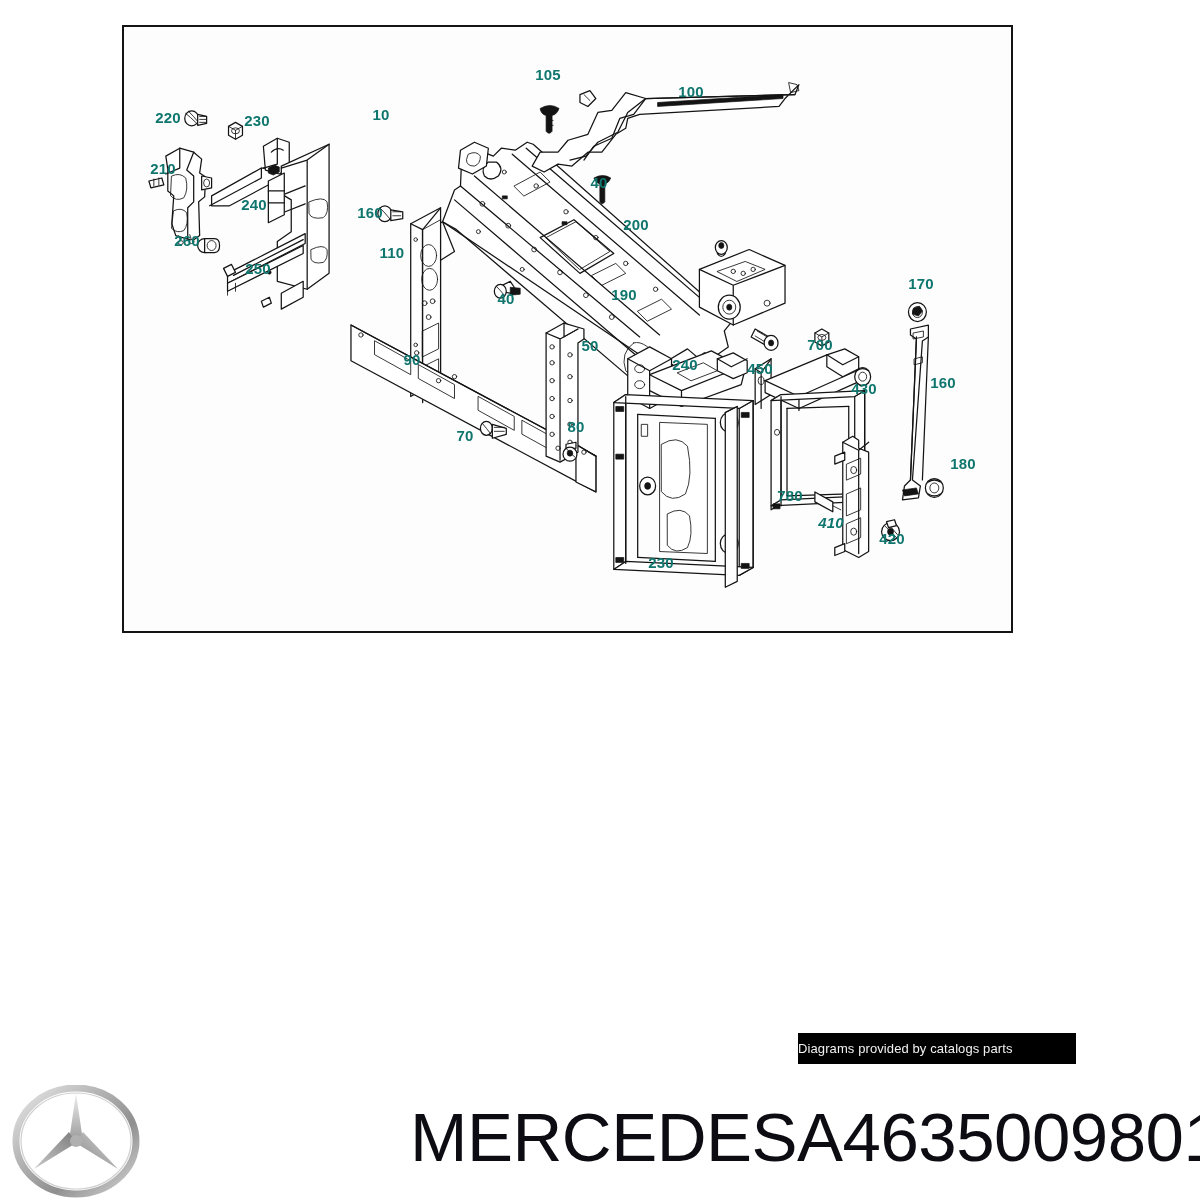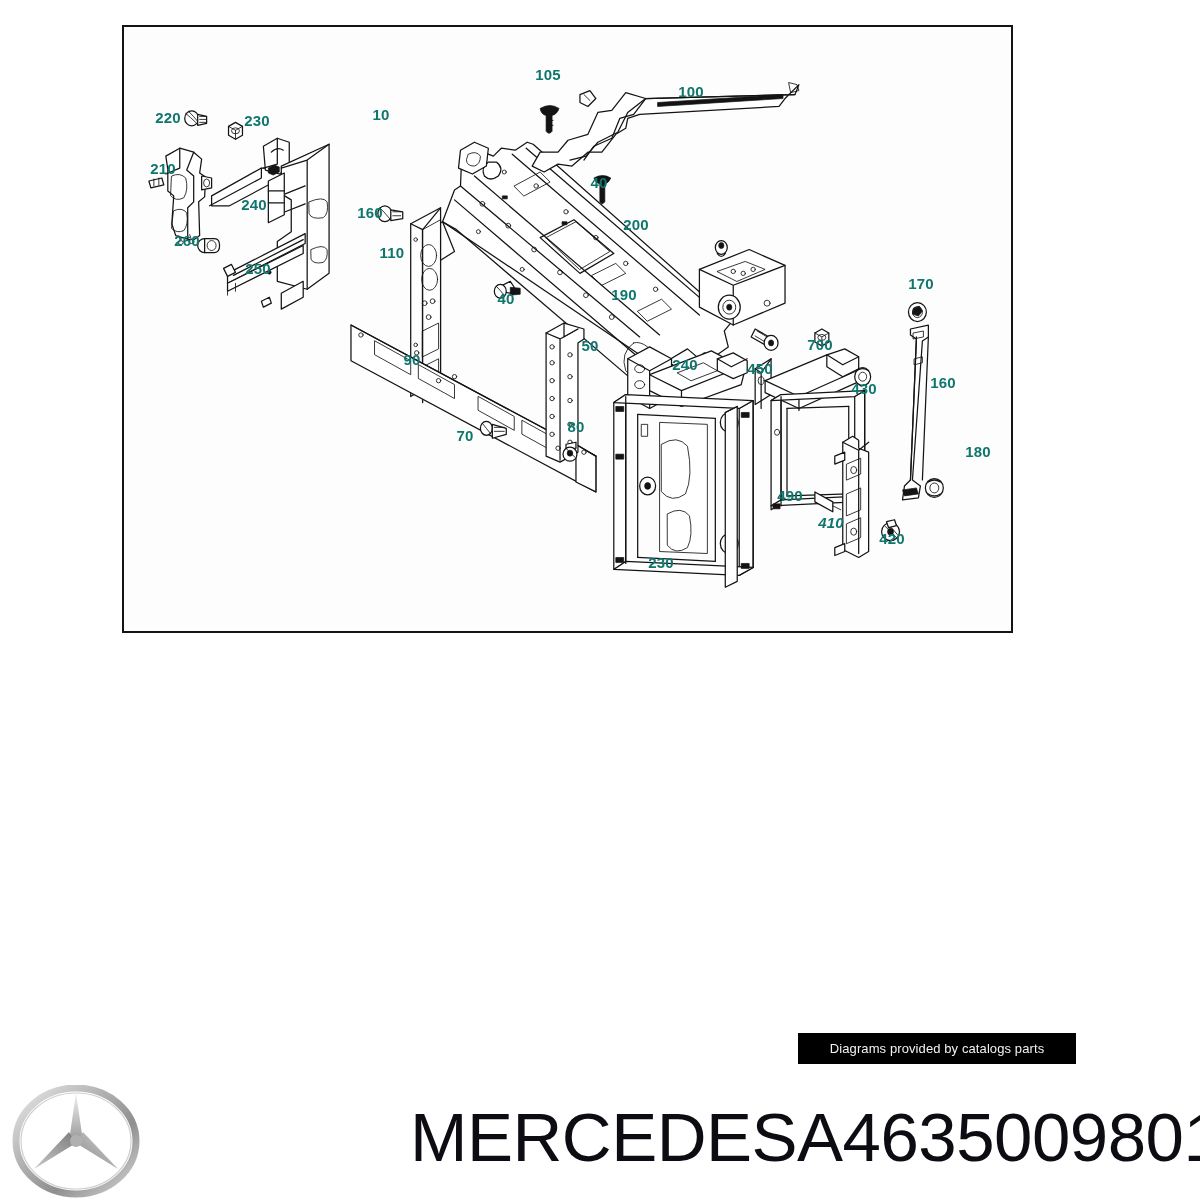--- a/index.html
+++ b/index.html
@@ -51,21 +51,21 @@
   
   #watermark-box {
     position: absolute;
     left: 798px;
     top: 1033px;
     width: 278px;
     height: 31px;
     background: #000000;
     display: flex;
     align-items: center;
-    justify-content: center;
+    justify-content: flex-start;
   }
   #watermark-text {
     color: #f2f2f2;
     font-family: "Liberation Sans", sans-serif;
     font-size: 13px;
     font-weight: 400;
     letter-spacing: 0.1px;
     white-space: nowrap;
   }
 
@@ -489,22 +489,22 @@
   <div class="callout" style="left:288px; top:332px;">90</div>
   <div class="callout" style="left:466px; top:318px;">50</div>
   <div class="callout" style="left:341px; top:408px;">70</div>
   <div class="callout" style="left:452px; top:399px;">80</div>
   <div class="callout" style="left:561px; top:337px;">240</div>
   <div class="callout" style="left:636px; top:309px;margin-top:32px;">450</div>
   <div class="callout" style="left:696px; top:317px;">700</div>
   <div class="callout" style="left:740px; top:361px;">430</div>
   <div class="callout" style="left:797px; top:256px;">170</div>
   <div class="callout" style="left:819px; top:355px;">160</div>
-  <div class="callout" style="left:839px; top:424px;margin-left:15px;">180</div>
-  <div class="callout" style="left:666px; top:468px;">490</div>
+  <div class="callout" style="left:839px; top:436px;">180</div>
+  <div class="callout" style="left:666px; top:468px;">780</div>
   <div class="callout" style="left:707px; top:495px;font-style:italic;">410</div>
   <div class="callout" style="left:768px; top:511px;">420</div>
   <div class="callout" style="left:537px; top:535px;">230</div>
 
 </div>
 
 <div id="watermark-box">
   <span id="watermark-text">Diagrams provided by catalogs parts</span>
 </div>
 

